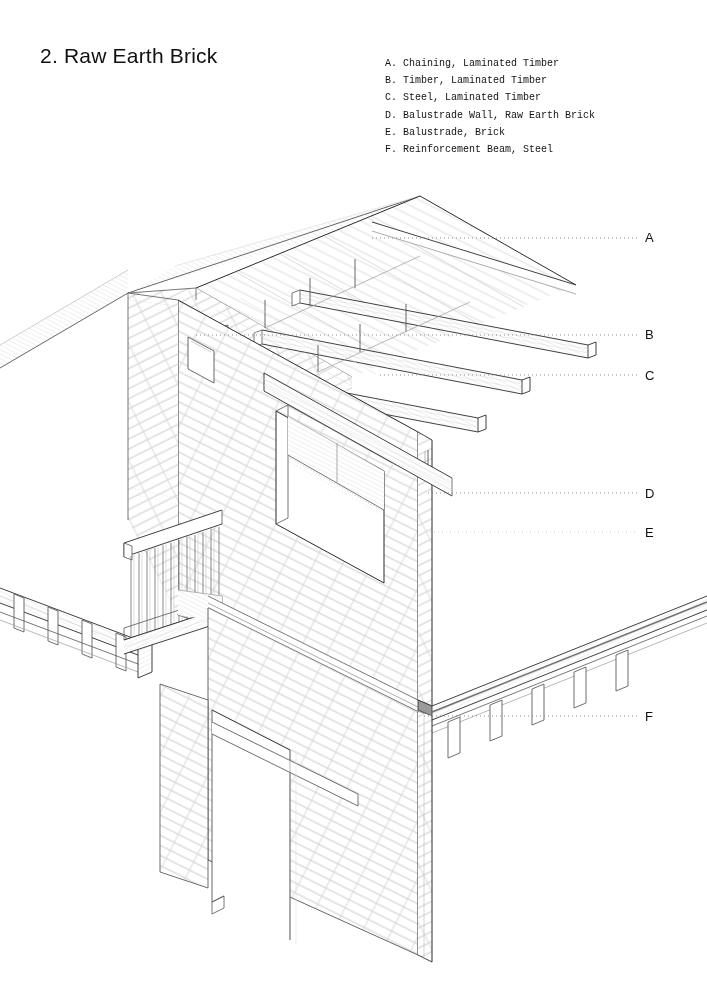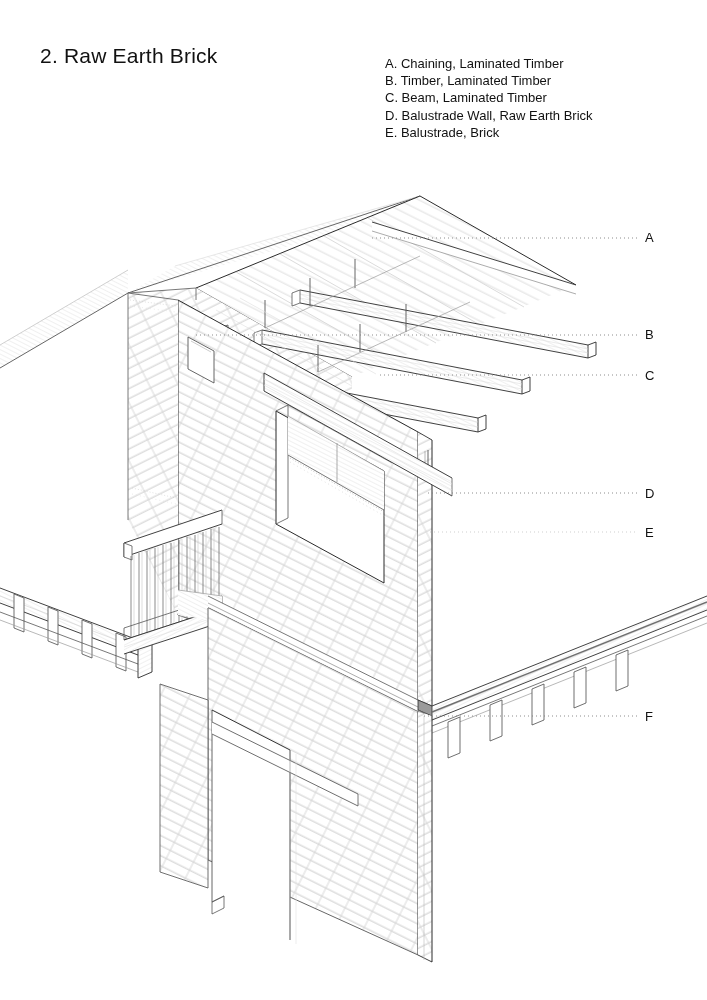--- a/index.html
+++ b/index.html
@@ -27,24 +27,25 @@
     top: 44px;
     font-size: 21px;
     letter-spacing: 0.2px;
     color: #111111;
     white-space: nowrap;
   }
   .legend {
     position: absolute;
     left: 385px;
     top: 55px;
-    font-size: 13px;
+    font-size: 10px;
     line-height: 17.2px;
     color: #111111;
     white-space: nowrap;
+    font-family: Liberation Mono, monospace;
   }
   .legend-row { display: block; }
   .callouts {
     position: absolute;
     left: 0; top: 0;
     width: 707px; height: 1000px;
     pointer-events: none;
   }
   .callout-label {
     position: absolute;
@@ -413,18 +414,19 @@
       <div class="callout-label" style="left: 645px; top: 487px;">D</div>
       <div class="callout-label" style="left: 645px; top: 526px;">E</div>
       <div class="callout-label" style="left: 645px; top: 710px;">F</div>
     </div>
 
   <div class="title">2. Raw Earth Brick</div>
 
   <div class="legend" id="legend">
       <span class="legend-row">A. Chaining, Laminated Timber</span>
       <span class="legend-row">B. Timber, Laminated Timber</span>
-      <span class="legend-row">C. Beam, Laminated Timber</span>
+      <span class="legend-row">C. Steel, Laminated Timber</span>
       <span class="legend-row">D. Balustrade Wall, Raw Earth Brick</span>
       <span class="legend-row">E. Balustrade, Brick</span>
+      <span class="legend-row">F. Reinforcement Beam, Steel</span>
     </div>
 
 </div>
 
 </body></html>

